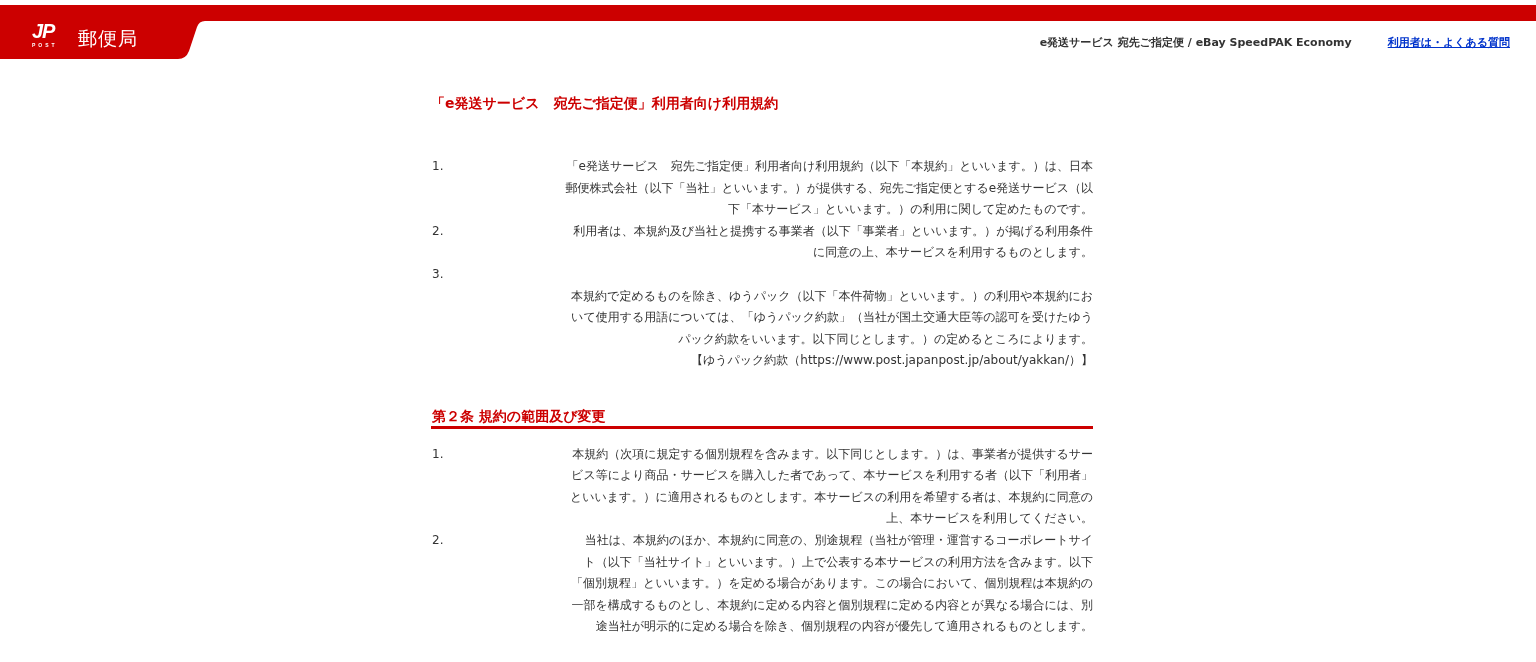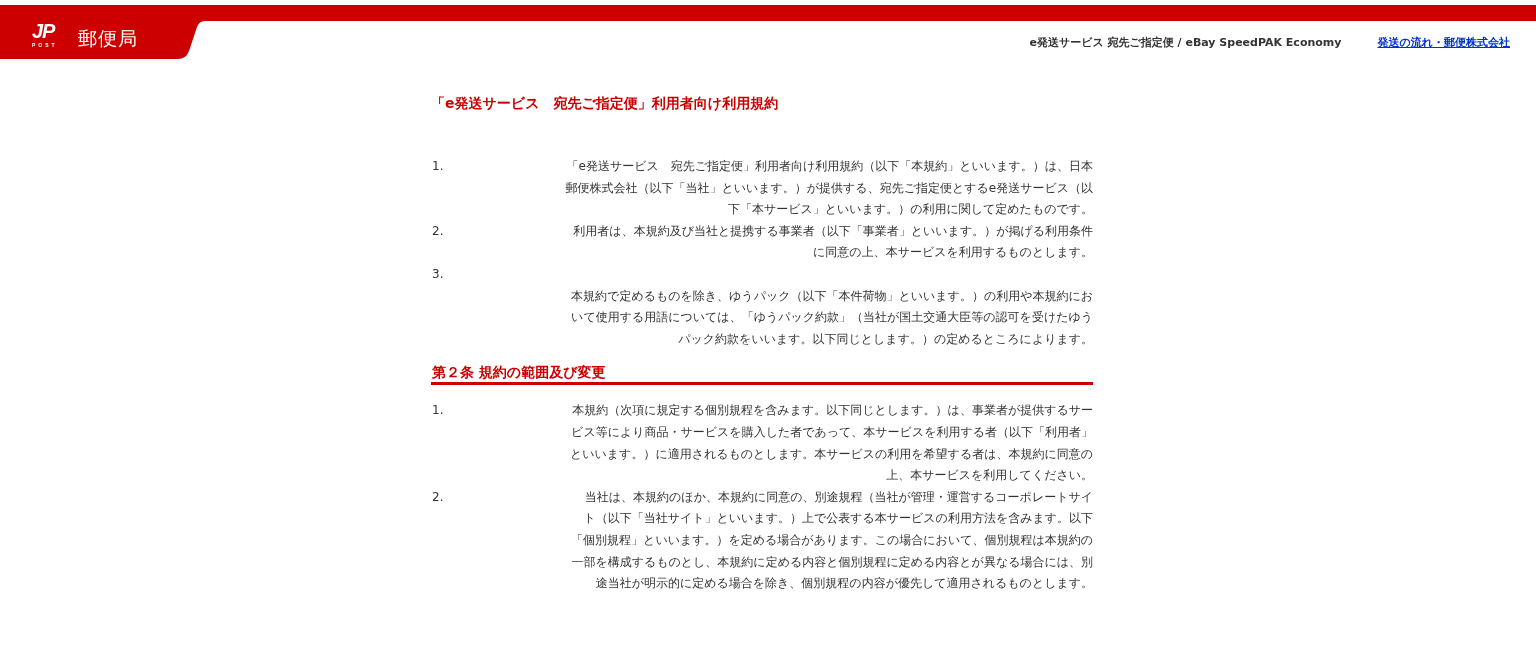--- a/index.html
+++ b/index.html
@@ -43,21 +43,21 @@
   </div>
   <a class="logo">
     <span class="jp-mark">
       <span class="jp-text">JP</span>
       <span class="post-text">POST</span>
     </span>
     <span class="brand">郵便局</span>
   </a>
   <div class="header-right">
     <span class="service-name">e発送サービス 宛先ご指定便 / eBay SpeedPAK Economy</span>
-    <a class="faq-link">発送の流れ・郵便株式会社</a>
+    <a class="faq-link">利用者は・よくある質問</a>
   </div>
 </header>
 
 <main class="content">
   <h1 class="page-title">「e発送サービス　宛先ご指定便」利用者向け利用規約</h1>
 
   <section class="section">
     <ol class="list">
       <li>
         <span class="num">1.</span>
@@ -69,20 +69,21 @@
         <span class="num">2.</span>
         <span class="txt">利用者は、本規約及び当社と提携する事業者（以下「事業者」といいます。）が掲げる利用条件
 に同意の上、本サービスを利用するものとします。</span>
       </li>
       <li>
         <span class="num">3.</span>
         <span class="txt">
           <span>本規約で定めるものを除き、ゆうパック（以下「本件荷物」といいます。）の利用や本規約にお
 いて使用する用語については、「ゆうパック約款」（当社が国土交通大臣等の認可を受けたゆう
 パック約款をいいます。以下同じとします。）の定めるところによります。</span>
+          <span class="link-line">【ゆうパック約款（https://www.post.japanpost.jp/about/yakkan/）】</span>
         </span>
       </li>
     </ol>
   </section>
 
   <section class="section">
     <h2 class="section-title">第２条  規約の範囲及び変更</h2>
     <ol class="list">
       <li>
         <span class="num">1.</span>

